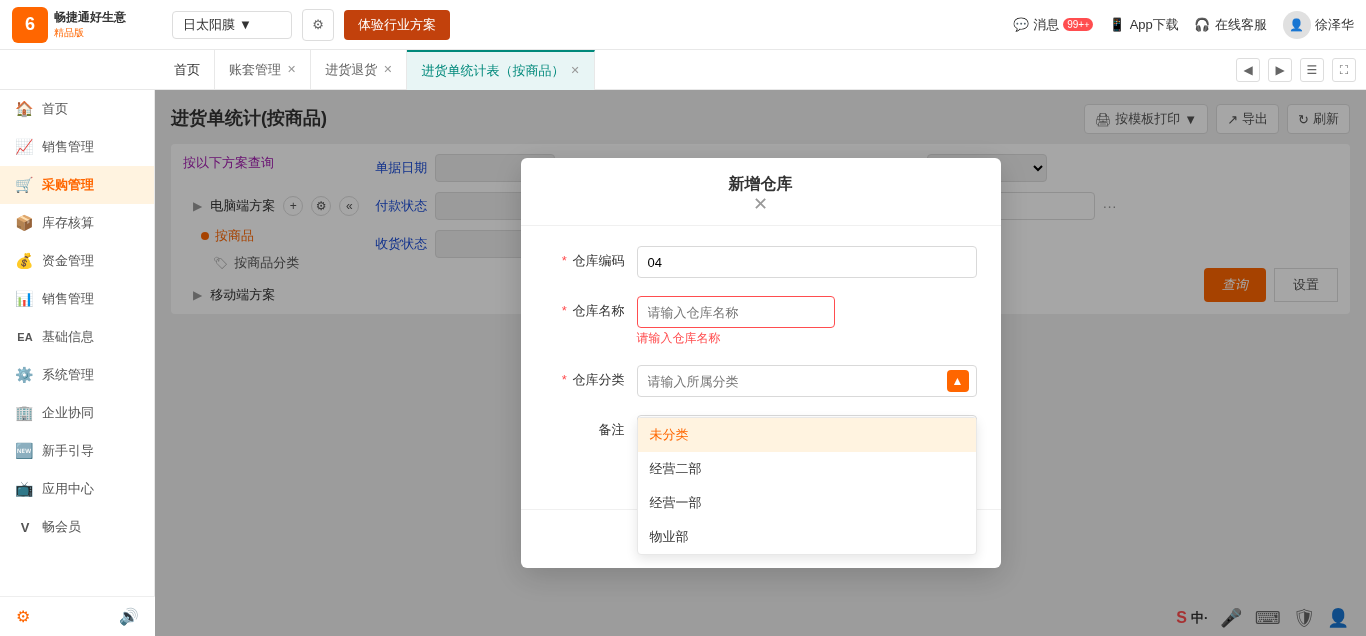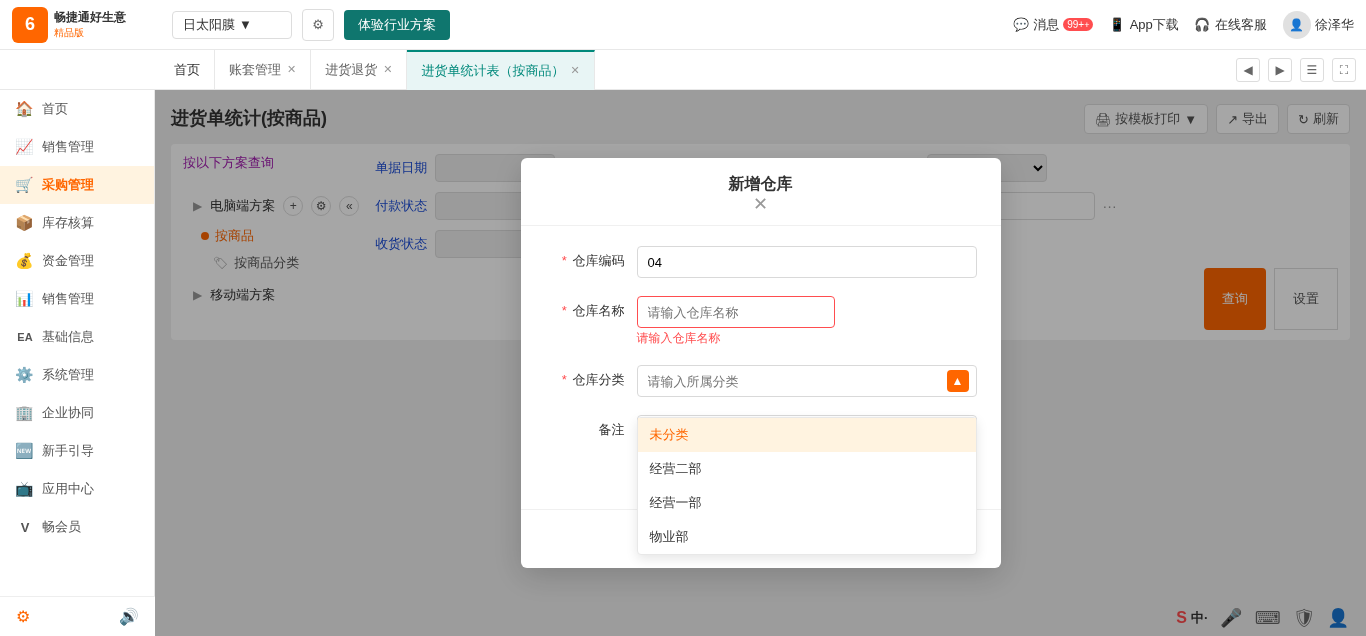--- a/index.html
+++ b/index.html
@@ -50,21 +50,21 @@
       height: 32px;
       border: 1px solid #ddd;
       border-radius: 4px;
       display: flex;
       align-items: center;
       justify-content: center;
       cursor: pointer;
       color: #666;
     }
     .trial-btn {
-      background: #0f766e;
+      background: #c2410c;
       color: white;
       border: none;
       padding: 6px 14px;
       border-radius: 4px;
       cursor: pointer;
       font-size: 13px;
     }
     .header-right {
       margin-left: auto;
       display: flex;
@@ -464,26 +464,27 @@
       min-width: 120px;
     }
     .query-btn {
       background: #ff6600;
       color: white;
       border: none;
       padding: 5px 18px;
       border-radius: 4px;
       cursor: pointer;
       font-size: 13px;
+      font-style: italic;
     }
     .settings-btn {
       background: #fff;
       color: #555;
       border: 1px solid #ddd;
-      padding: 21px 18px;
+      padding: 7px 18px;
       border-radius: 0;
       cursor: pointer;
       font-size: 13px;
     }
     .top-actions {
       position: absolute;
       top: 14px;
       right: 16px;
       display: flex;
       gap: 8px;

